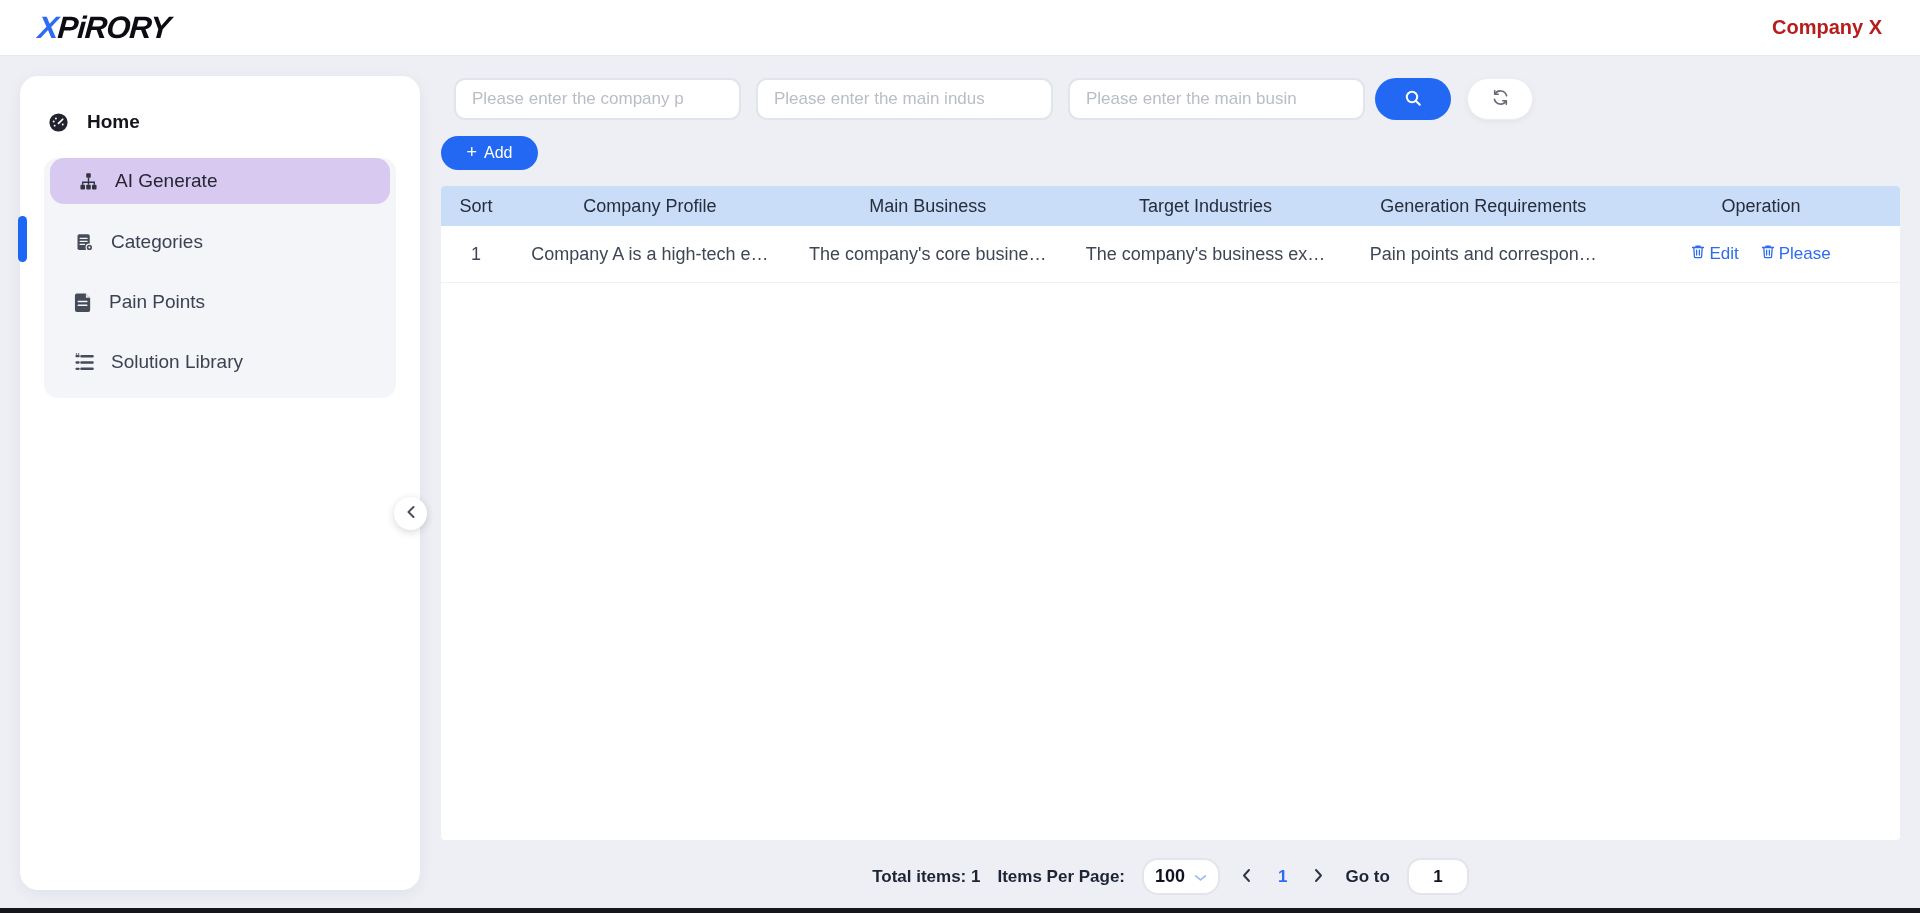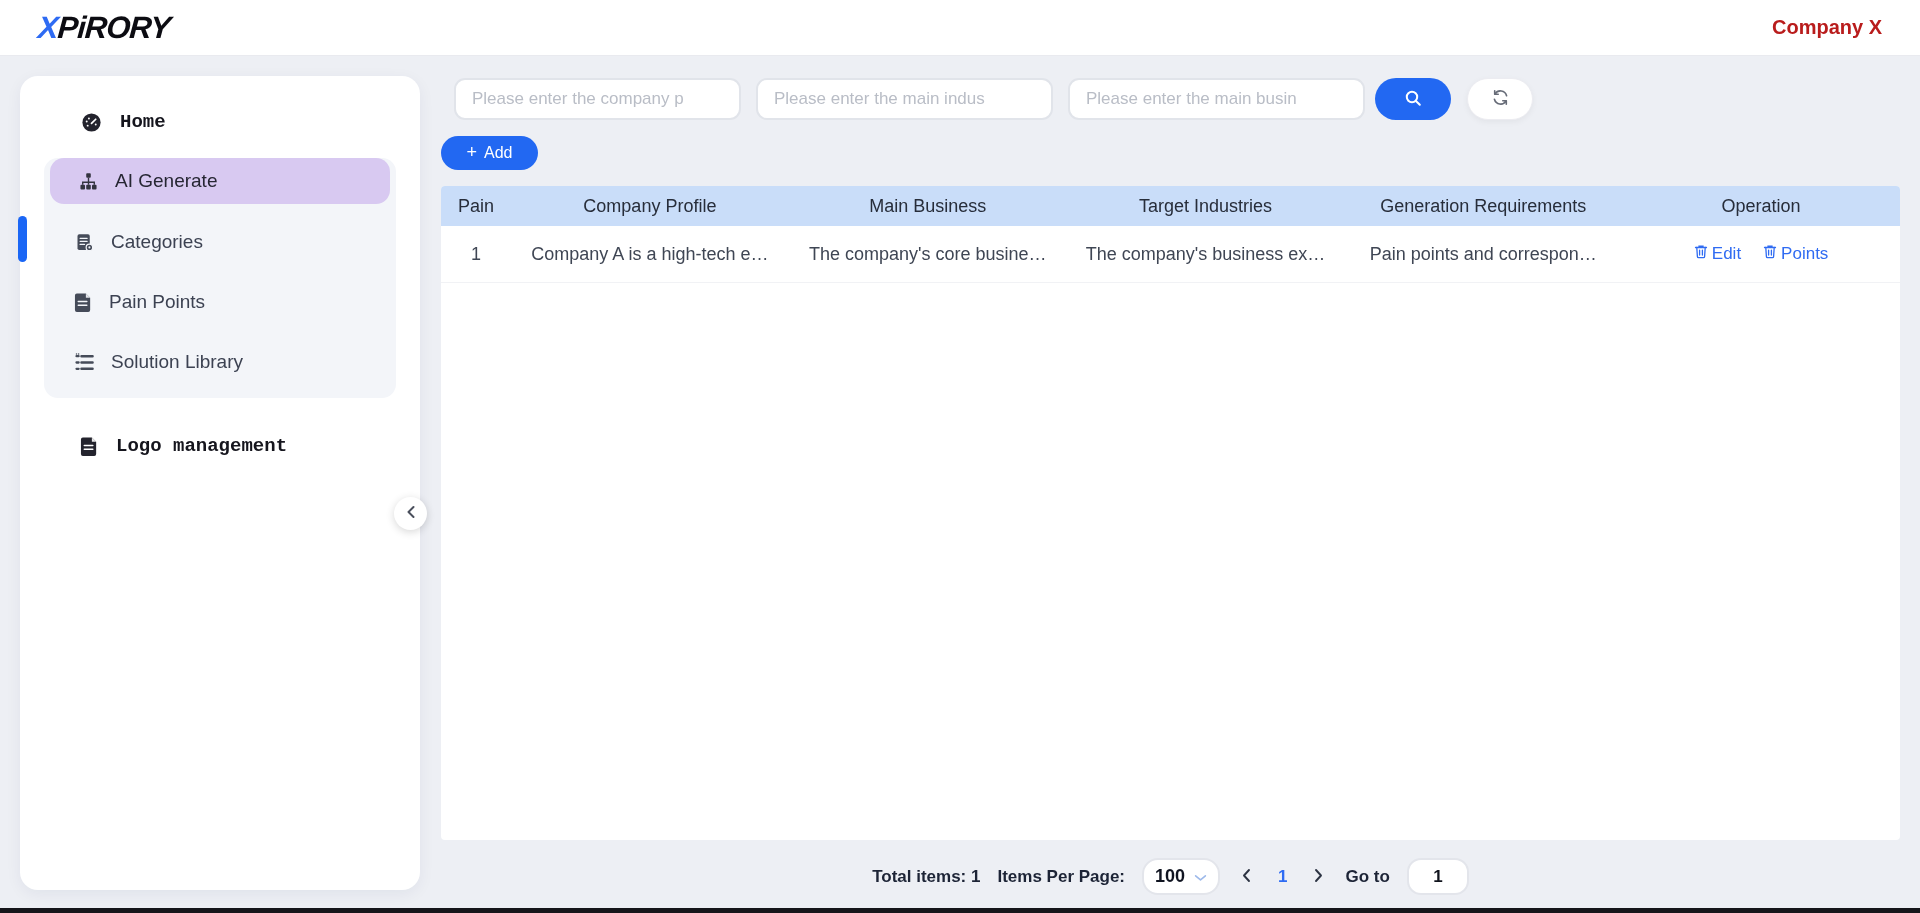--- a/index.html
+++ b/index.html
@@ -23,22 +23,22 @@
 
   
   .sidebar {
     position: absolute; left: 20px; top: 76px; width: 400px; height: 814px;
     background: #fff; border-radius: 18px;
     box-shadow: 0 4px 16px rgba(25,35,80,.06);
     z-index: 10;
   }
   .side-item {
     display: flex; align-items: center; gap: 17px;
-    height: 48px; padding-left: 60px;
-    font-size: 19px; font-weight: 700; color: #15151d; cursor: pointer; font-family: Liberation Mono, monospace;
+    height: 48px; padding-left: 27px;
+    font-size: 19px; font-weight: 700; color: #15151d; cursor: pointer;
   }
   .side-item .sicon { display: inline-flex; color: #23232d; }
   .side-item.home { margin-top: 22px; }
   .side-item.logomgmt { margin-top: 24px; }
   .group { margin: 12px 24px 0; background: #f3f5f9; border-radius: 14px; padding-bottom: 6px; }
   .group-head {
     display: flex; align-items: center; gap: 17px;
     height: 54px; padding: 0 26px 0 20px;
     font-size: 19px; font-weight: 700; color: #15151d; cursor: pointer;
   }
@@ -227,32 +227,20 @@
             <g stroke-width="2.4">
               <path d="M2.6 3.4h2.2M2.6 10h2.2M2.6 16.6h2.2"></path>
             </g>
             <path d="M2.6 1h.01M4.8 1h.01" stroke-width="1.6"></path>
           </svg>
       </span>
       <span>Solution Library</span>
     </div>
   </div>
 
-  <div class="side-item logomgmt">
-    <span class="sicon">
-      <svg width="19" height="21" viewBox="0 0 20 22">
-          <path fill="currentColor" d="M3 1.5h9.5l4.5 4.5V19a2 2 0 0 1-2 2H3a2 2 0 0 1-2-2V3.5a2 2 0 0 1 2-2z"></path>
-          <path d="M12.5 1.5l4.5 4.5h-4.5z" fill="#fff" opacity=".9"></path>
-          <g stroke="#fff" stroke-width="1.6" stroke-linecap="round">
-            <path d="M4.5 10h9M4.5 13.8h9"></path>
-          </g>
-        </svg>
-    </span>
-    <span>Logo management</span>
-  </div>
 
   <span class="indicator"></span>
   <button class="collapse-btn">
     <span>
       <svg width="10" height="14" viewBox="0 0 10 14" fill="none" stroke="currentColor" stroke-width="2" stroke-linecap="round" stroke-linejoin="round">
           <path d="M7.5 2L2.5 7l5 5"></path>
         </svg>
     </span>
   </button>
 </aside>
@@ -282,21 +270,21 @@
     </button>
   </div>
 
   <button class="btn-add">
     <span class="plus">+</span>
     <span>Add</span>
   </button>
 
   <section class="table-card">
     <div class="thead">
-      <div class="th c-sort">Pain</div>
+      <div class="th c-sort">Sort</div>
       <div class="th">Company Profile</div>
       <div class="th">Main Business</div>
       <div class="th">Target Industries</div>
       <div class="th">Generation Requirements</div>
       <div class="th">Operation</div>
     </div>
     <div class="trow">
       <div class="td c-sort">1</div>
       <div class="td">Company A is a high-tech e…</div>
       <div class="td">The company's core busine…</div>
@@ -314,21 +302,21 @@
           <span>Edit</span>
         </a>
         <a class="op-link">
           <span>
             <svg width="14" height="15" viewBox="0 0 14 15" fill="none" stroke="currentColor" stroke-width="1.3" stroke-linecap="round">
                 <path d="M1.5 3.5h11M5 3.5V2.2h4v1.3"></path>
                 <path d="M2.8 3.5l.6 9.1a1.2 1.2 0 0 0 1.2 1.1h4.8a1.2 1.2 0 0 0 1.2-1.1l.6-9.1"></path>
                 <path d="M5.6 6.2v4.8M8.4 6.2v4.8"></path>
               </svg>
           </span>
-          <span>Points</span>
+          <span>Please</span>
         </a>
       </div>
     </div>
   </section>
 </main>
 
 <div class="pagination">
   <span class="pg-label">Total items: 1</span>
   <span class="pg-label">Items Per Page:</span>
   <div class="pg-select">

